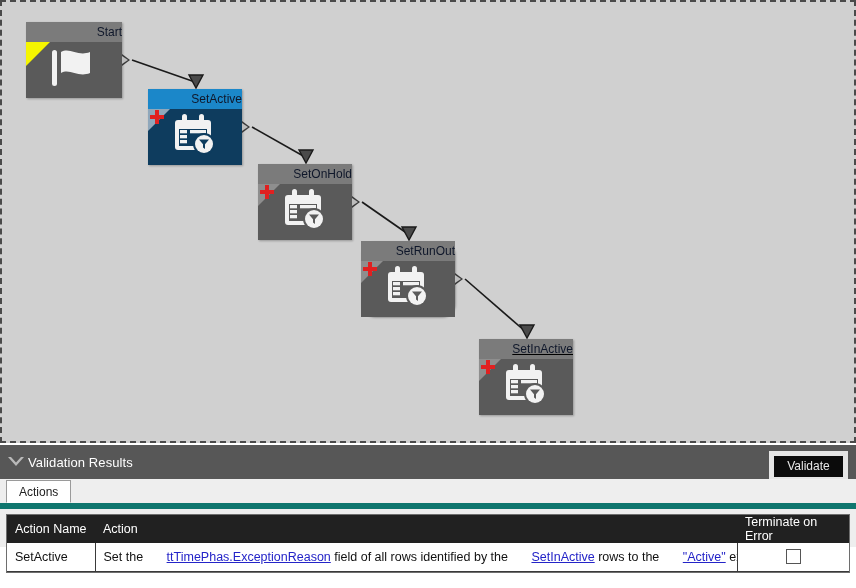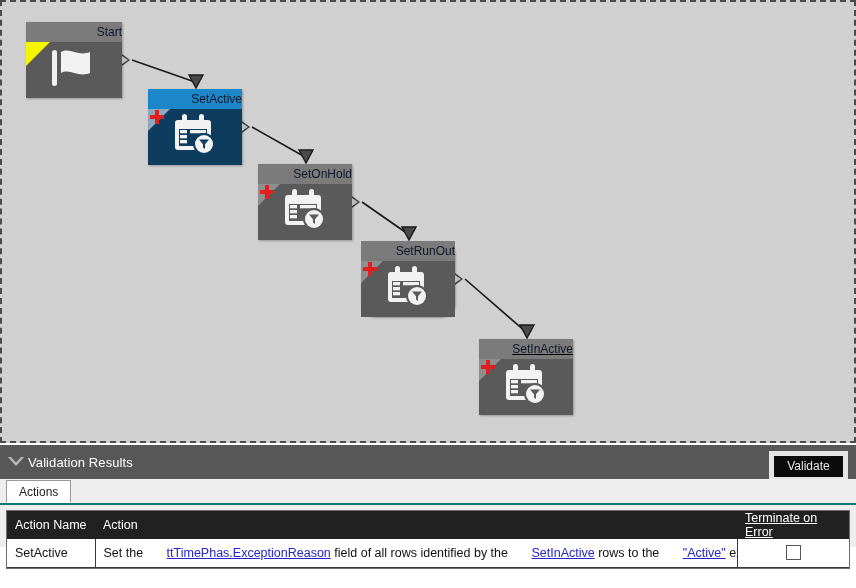--- a/index.html
+++ b/index.html
@@ -182,21 +182,21 @@
     text-align: center;
     border: 5px solid #e5e5e5;
     cursor: pointer;
   }
 
   
   #tab-strip {
     position: relative;
     height: 24px;
     background: #eeeeee;
-    border-bottom: 2px solid #0f766e;
+    border-bottom: 6px solid #0f766e;
   }
   .tab {
     position: absolute;
     left: 6px;
     top: 1px;
     height: 23px;
     padding: 0 12px;
     line-height: 23px;
     font-size: 12px;
     color: #222222;
@@ -225,21 +225,21 @@
     color: #ffffff;
     font-weight: normal;
     text-align: left;
     height: 24px;
     padding: 0 8px;
     box-sizing: border-box;
     font-size: 12.5px;
   }
   th.col-name { width: 88px; }
   th.col-action { width: auto; }
-  th.col-terminate { width: 112px; text-align: right; padding-right: 8px; text-decoration: underline; }
+  th.col-terminate { width: 112px; text-align: right; padding-right: 8px; }
 
   table.actions-table tbody td {
     height: 28px;
     padding: 0 8px;
     box-sizing: border-box;
     color: #111111;
     background: #ffffff;
     border-right: 1px solid #3a3a3a;
     border-bottom: 1px solid #3a3a3a;
     white-space: nowrap;

